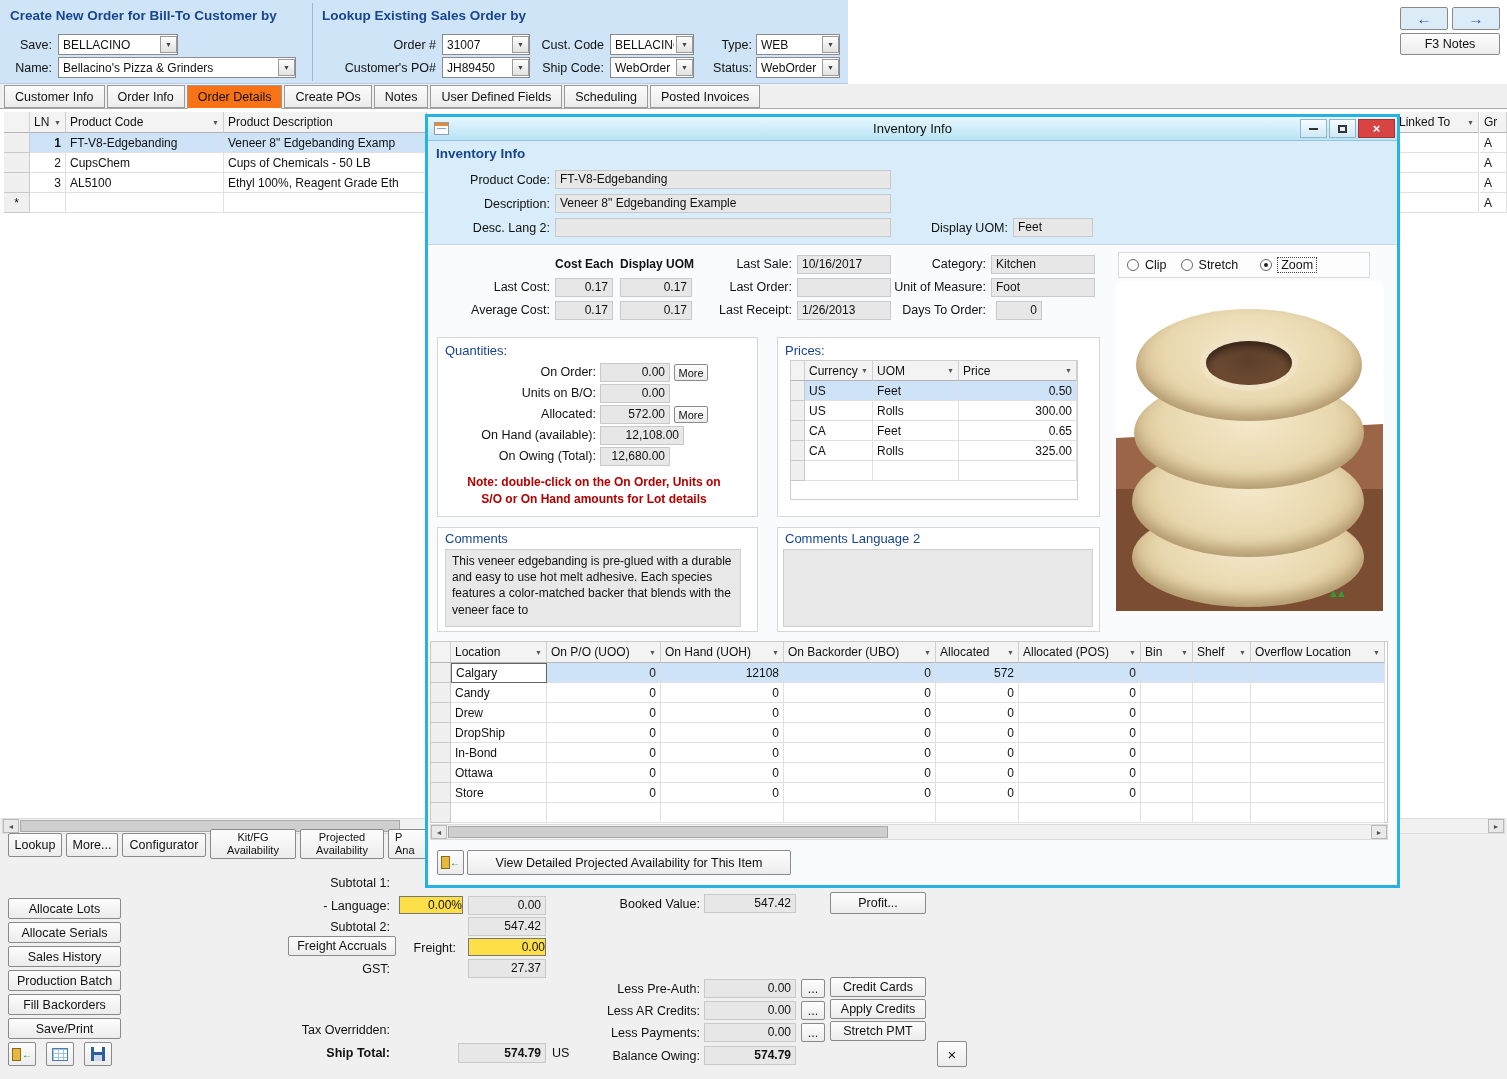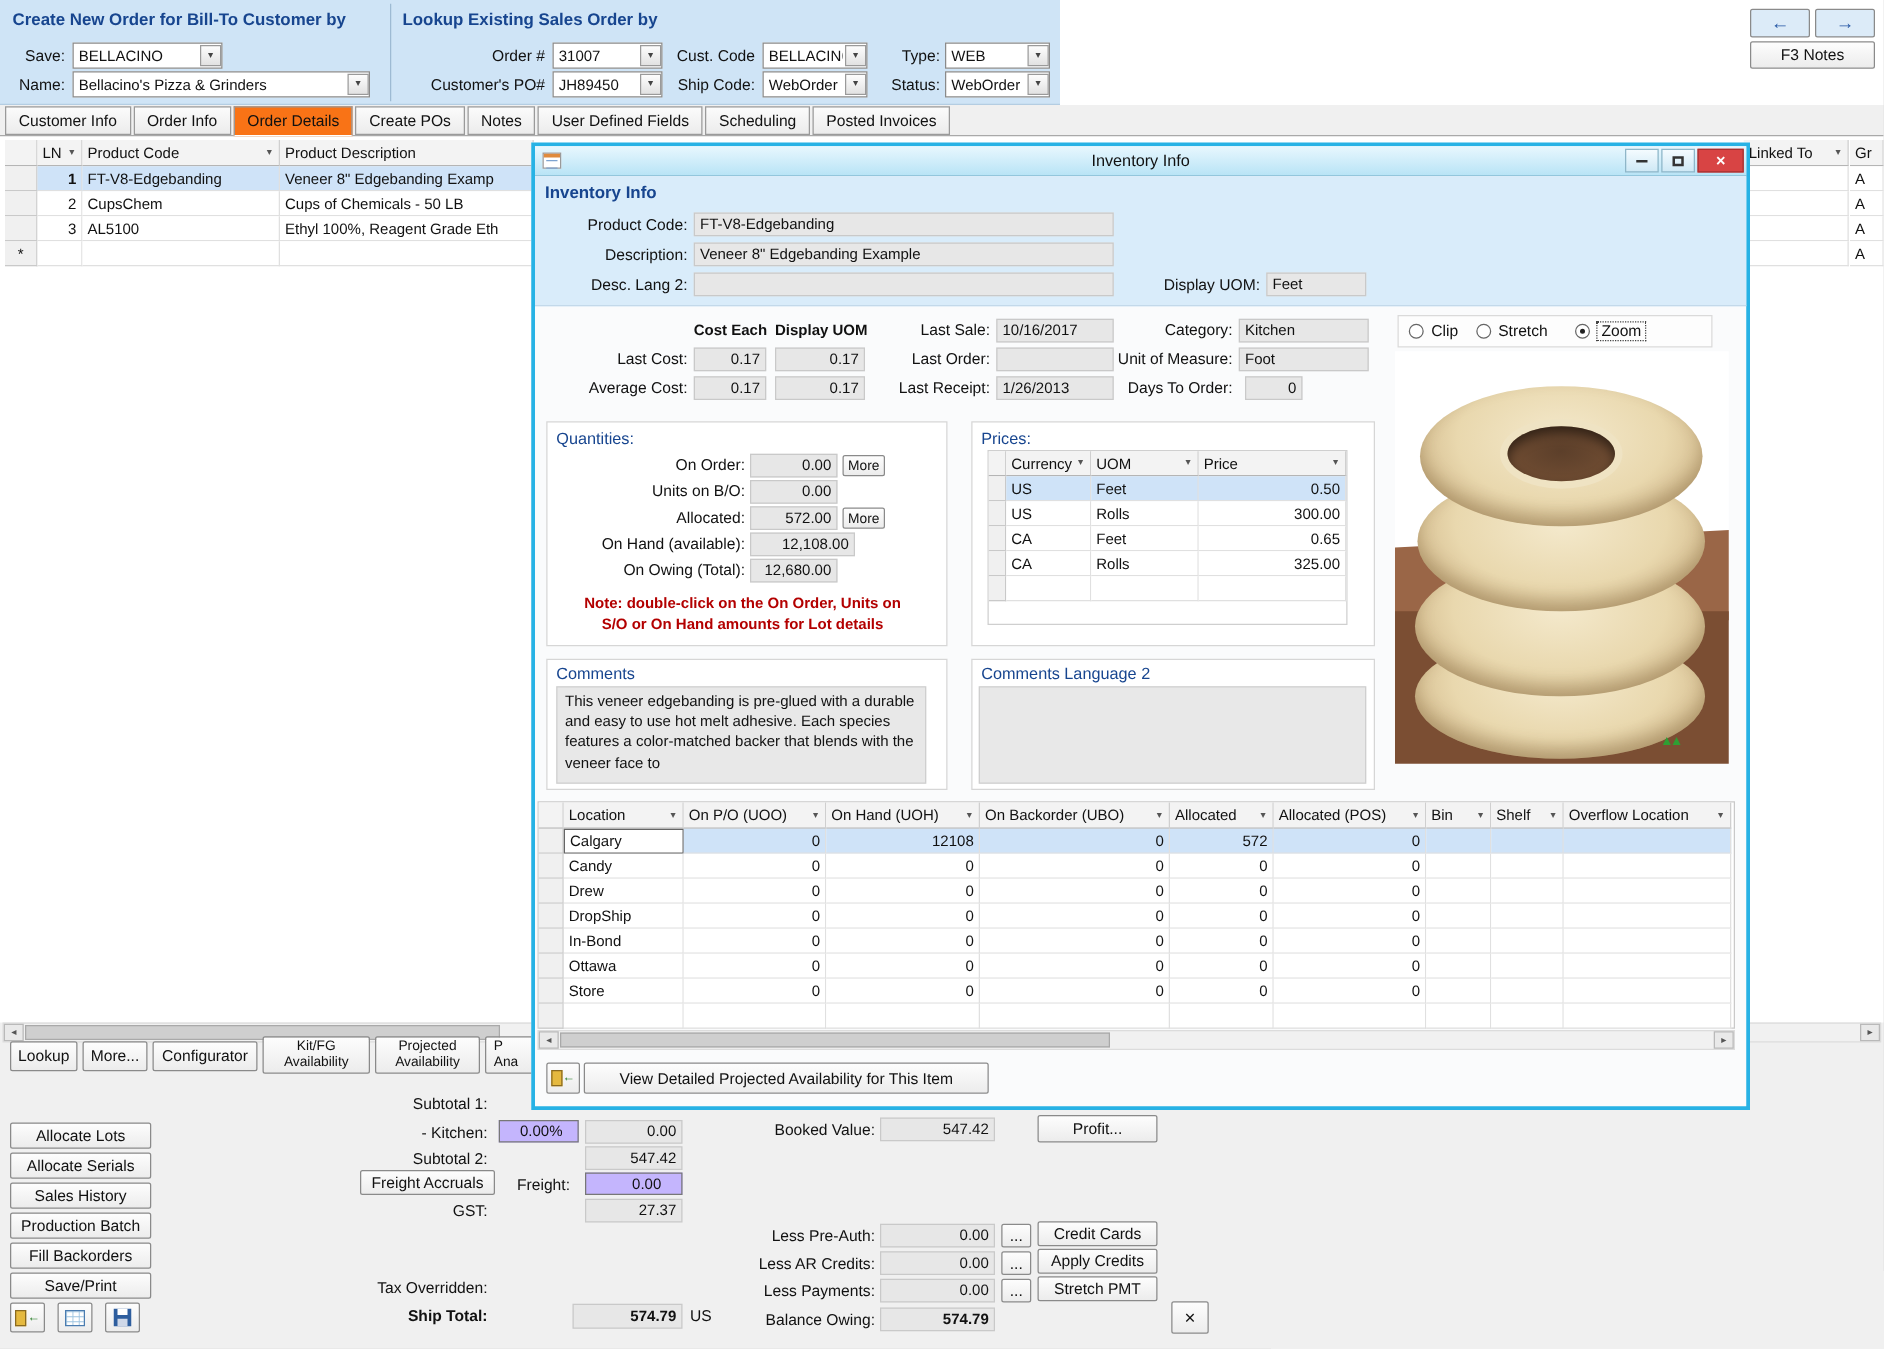--- a/index.html
+++ b/index.html
@@ -11,21 +11,21 @@
 .b{font-weight:bold}
 .h1{font-weight:bold;font-size:13.5px;color:#17458f;white-space:nowrap}
 .sec-title{font-weight:normal;font-size:13px;color:#17458f;white-space:nowrap}
 .combo{display:flex;align-items:center;background:#fff;border:1px solid #8a8a8a;height:21px;padding-left:4px}
 .combo .txt{flex:1;overflow:hidden;white-space:nowrap;font-size:12px}
 .dd{width:17px;height:17px;background:linear-gradient(#fdfdfd,#e2e2e2);border:1px solid #9a9a9a;display:flex;align-items:center;justify-content:center;font-size:7px;color:#444;margin-left:2px;flex:none}
 .btn{display:flex;align-items:center;justify-content:center;background:linear-gradient(#fdfdfd,#ececec);border:1px solid #8a8a8a;border-radius:2px;white-space:nowrap;font-size:12.5px;text-align:center}
 .btn.sm{font-size:11px}
 .vb{background:#e7e7e7;border:1px solid #c9c9c9;height:19px;line-height:17px;padding:0 4px;white-space:nowrap;overflow:hidden;font-size:12px}
 .vb.num{text-align:right}
-.wb{background:#c4b5fd;border:1px solid #777;height:18px;line-height:16px;padding:0 16px;font-size:12px}
+.wb{background:#fde047;border:1px solid #777;height:18px;line-height:16px;padding:0 0;font-size:12px}
 .gh{display:flex;align-items:center;background:#f3f3f3;border-right:1px solid #cfcfcf;border-bottom:1px solid #b5b5b5;padding:0 4px;font-size:12px;white-space:nowrap;overflow:hidden}
 .gh .fa{margin-left:auto;font-size:7px;color:#555}
 .cell{display:flex;align-items:center;border-right:1px solid #e0e0e0;border-bottom:1px solid #e0e0e0;padding:0 4px;font-size:12px;white-space:nowrap;overflow:hidden;background:#fff}
 .cell.num{justify-content:flex-end}
 .cell.sel{background:#f0f0f0;border-right:1px solid #c9c9c9;border-bottom:1px solid #c9c9c9}
 .hl{background:#cfe3f8 !important}
 .tabbar{display:flex;align-items:center}
 .tab{display:flex;align-items:center;padding:0 10px;border:1px solid #9a9a9a;background:linear-gradient(#fbfbfb,#ececec);height:23px;margin-right:2px;font-size:12.5px;white-space:nowrap}
 .tab.active{background:#f97316;height:24px;border-bottom:1px solid #fff;position:relative;z-index:2}
 .radio{width:12px;height:12px;border:1px solid #666;border-radius:50%;background:#fff;position:relative;flex:none}
@@ -204,21 +204,21 @@
       <span style="color:#1f7a1f;font-size:10px;margin-left:1px">←</span>
     </div>
   <div class="abs btn" style="left:46px;top:1042px;width:28px;height:24px">
       <span class="sheetico"></span>
     </div>
   <div class="abs btn" style="left:84px;top:1042px;width:28px;height:24px">
       <span class="floppy"></span>
     </div>
 
   <div class="abs lbl r" style="left:248px;top:876px;width:142px">Subtotal 1:</div>
-  <div class="abs lbl r" style="left:248px;top:899px;width:142px">- Kitchen:</div>
+  <div class="abs lbl r" style="left:248px;top:899px;width:142px">- Language:</div>
   <div class="abs wb r" style="left:399px;top:896px;width:64px">0.00%</div>
   <div class="abs vb num" style="left:468px;top:896px;width:78px">0.00</div>
   <div class="abs lbl r" style="left:248px;top:920px;width:142px">Subtotal 2:</div>
   <div class="abs vb num" style="left:468px;top:917px;width:78px">547.42</div>
   <div class="abs btn" style="left:288px;top:936px;width:108px;height:20px">Freight Accruals</div>
   <div class="abs lbl r" style="left:398px;top:941px;width:58px">Freight:</div>
   <div class="abs wb r" style="left:468px;top:938px;width:78px">0.00</div>
   <div class="abs lbl r" style="left:248px;top:962px;width:142px">GST:</div>
   <div class="abs vb num" style="left:468px;top:959px;width:78px">27.37</div>
   <div class="abs lbl r" style="left:248px;top:1023px;width:142px">Tax Overridden:</div>

